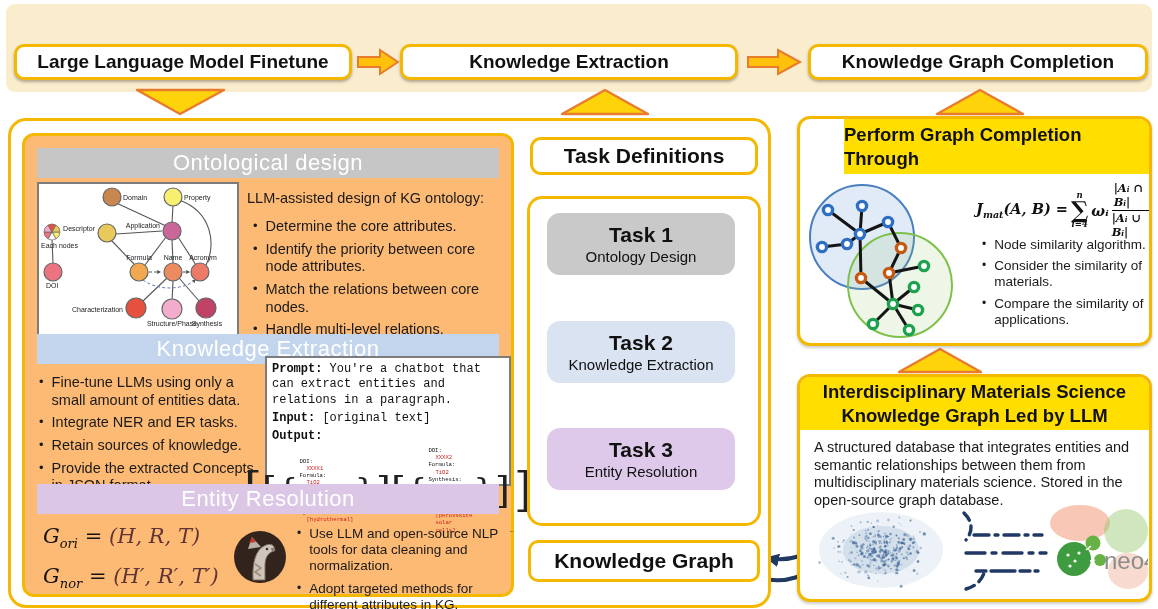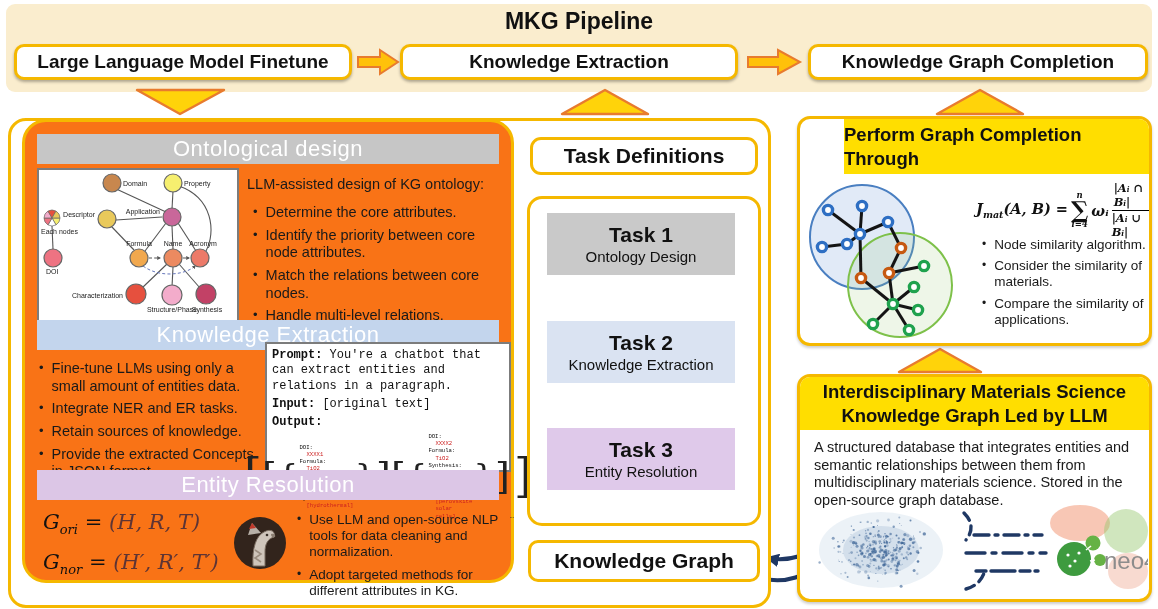--- a/index.html
+++ b/index.html
@@ -6,21 +6,21 @@
   #stage{position:relative;width:1158px;height:609px;background:#fff;font-family:"Liberation Sans",sans-serif;overflow:hidden;}
   .abs{position:absolute;}
   
   .banner{left:6px;top:4px;width:1146px;height:88px;background:#faedce;border-radius:9px;}
   .main-title{left:0;right:0;top:8px;text-align:center;font-size:23px;font-weight:bold;color:#111;}
   .stage-box{top:44px;height:30px;background:#fff;border:3px solid #f5b800;border-radius:10px;
     display:flex;align-items:center;justify-content:center;font-size:19px;font-weight:bold;color:#111;
     box-shadow:0 2px 3px rgba(0,0,0,.3);}
   
   .outer-box{left:8px;top:118px;width:757px;height:484px;border:3px solid #f5b800;border-radius:18px;background:#fff;}
-  .left-panel{left:22px;top:119px;width:486px;height:458px;border:3px solid #f5b800;border-radius:24px;background:#f97316;}
+  .left-panel{left:22px;top:133px;width:486px;height:458px;border:3px solid #f5b800;border-radius:12px;background:#fdba74;}
   .sec-hdr{left:12px;right:12px;height:30px;display:flex;align-items:center;justify-content:center;
     color:#fff;font-size:22px;letter-spacing:.5px;font-weight:400;}
   .hdr-gray{background:#c6c6c6;}
   .hdr-blue{background:#c3d5ed;}
   .hdr-purple{background:#dcc6e6;}
   .frame{border:2px solid #7c7c7c;background:#fff;}
   .body-txt{font-size:14.5px;color:#1a1a1a;line-height:1.22;}
   .b-row{display:flex;gap:8px;margin-bottom:5px;}
   .b-dot{flex:0 0 auto;font-size:13px;line-height:1.3;}
   
@@ -35,21 +35,21 @@
   .mj-v{color:#cc2020;padding-left:7px;}
   .mj-dots{font-size:7px;color:#222;align-self:flex-end;}
   
   .eq{font-family:"DejaVu Serif",serif;font-style:italic;font-size:21px;color:#111;text-align:center;}
   .eq sub{font-size:13px;}
   .eq .rhs{color:#5e3434;}
   
   .pill{border:3px solid #f5b800;border-radius:11px;background:#fff;display:flex;align-items:center;justify-content:center;
     font-weight:bold;font-size:21px;color:#111;}
   .tasks-frame{left:527px;top:196px;width:228px;height:324px;border:3px solid #f5b800;border-radius:15px;background:#fff;}
-  .task-card{left:547px;width:188px;height:62px;display:flex;flex-direction:column;align-items:center;justify-content:center;}
+  .task-card{left:547px;width:188px;height:62px;display:flex;flex-direction:column;align-items:center;justify-content:center;border-radius:13px;}
   .task-title{font-size:21px;font-weight:bold;color:#111;line-height:1.1;}
   .task-sub{font-size:15px;color:#111;margin-top:2px;}
   
   .r-box{width:349px;border:3px solid #f5b800;border-radius:13px;background:#fff;overflow:hidden;box-shadow:0 2px 3px rgba(0,0,0,.2);}
   .r-hdr{background:#ffde00;display:flex;flex-direction:column;align-items:center;justify-content:center;
     font-weight:bold;font-size:18.5px;color:#111;line-height:1.25;}
   .formula{display:flex;align-items:center;gap:3px;font-family:"DejaVu Serif",serif;font-style:italic;font-weight:bold;color:#111;}
   .f-lhs{font-size:14.5px;white-space:nowrap;}
   .f-lhs sub{font-size:9.5px;}
   .f-sum{display:flex;flex-direction:column;align-items:center;line-height:.9;}
@@ -61,21 +61,20 @@
   .small-b{font-size:13.5px;line-height:1.2;color:#1a1a1a;}
   svg{display:block;}
   text{font-family:"Liberation Sans",sans-serif;}
 </style>
 </head>
 <body>
 
 <div id="stage">
 
   <div class="abs banner"></div>
-  <div class="abs main-title">MKG Pipeline</div>
   <div class="abs stage-box" style="left:14px;width:332px;">
     <span>Large Language Model Finetune</span>
   </div>
   <div class="abs stage-box" style="left:400px;width:332px;">
     <span>Knowledge Extraction</span>
   </div>
   <div class="abs stage-box" style="left:808px;width:334px;">
     <span>Knowledge Graph Completion</span>
   </div>
 

